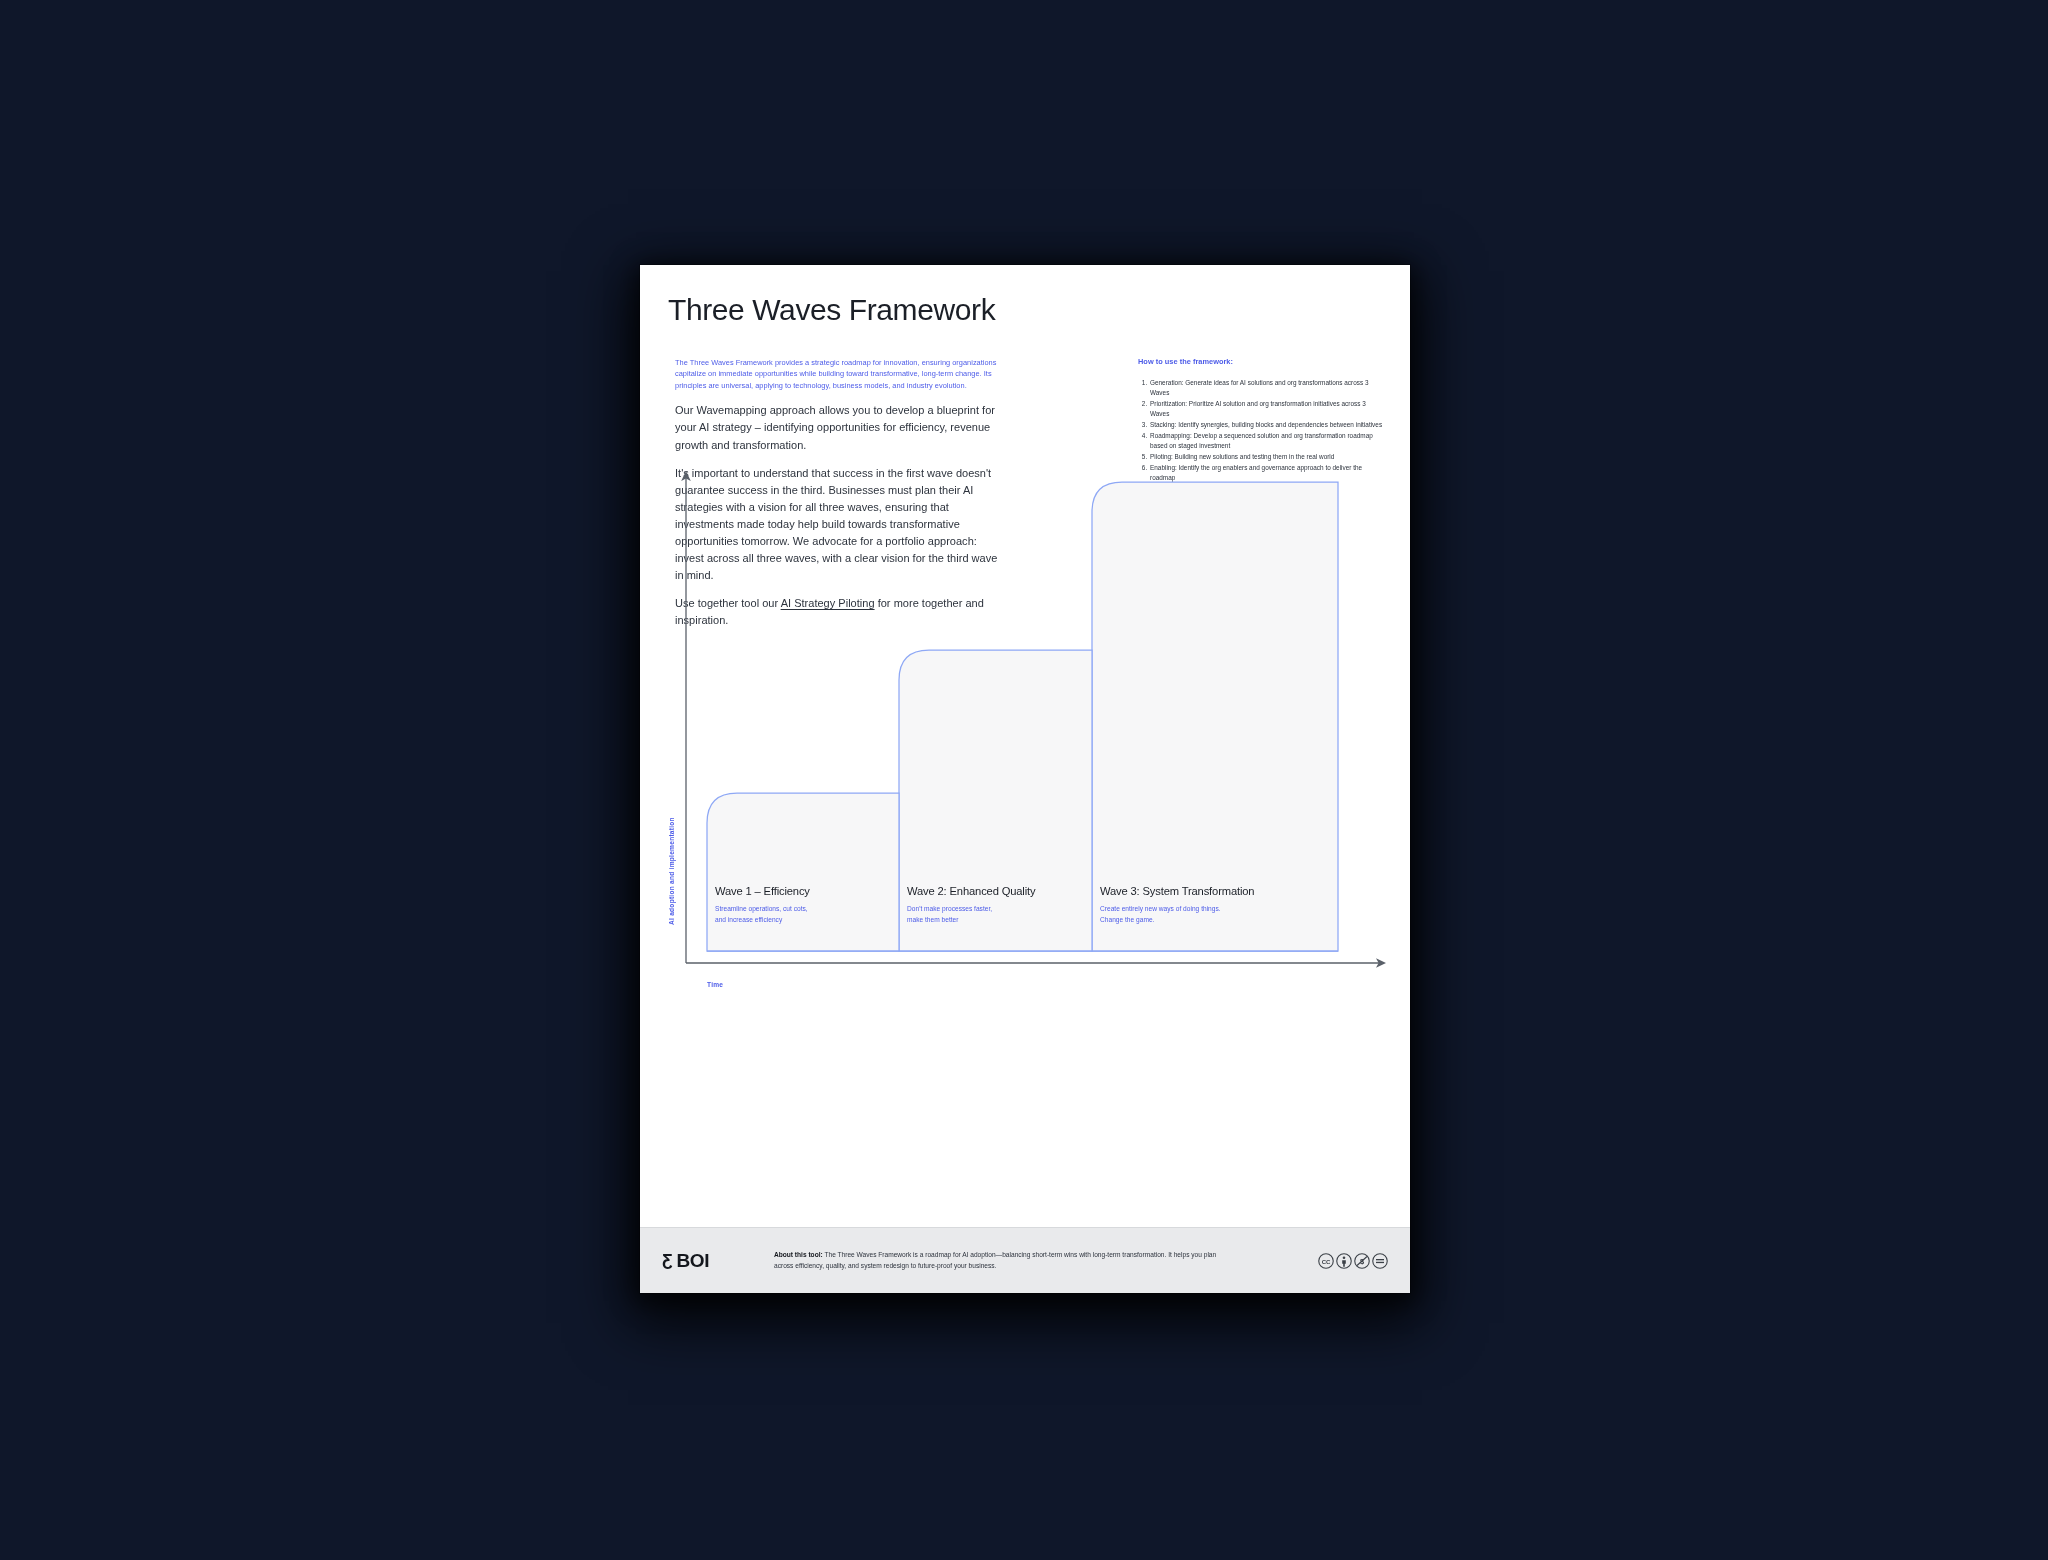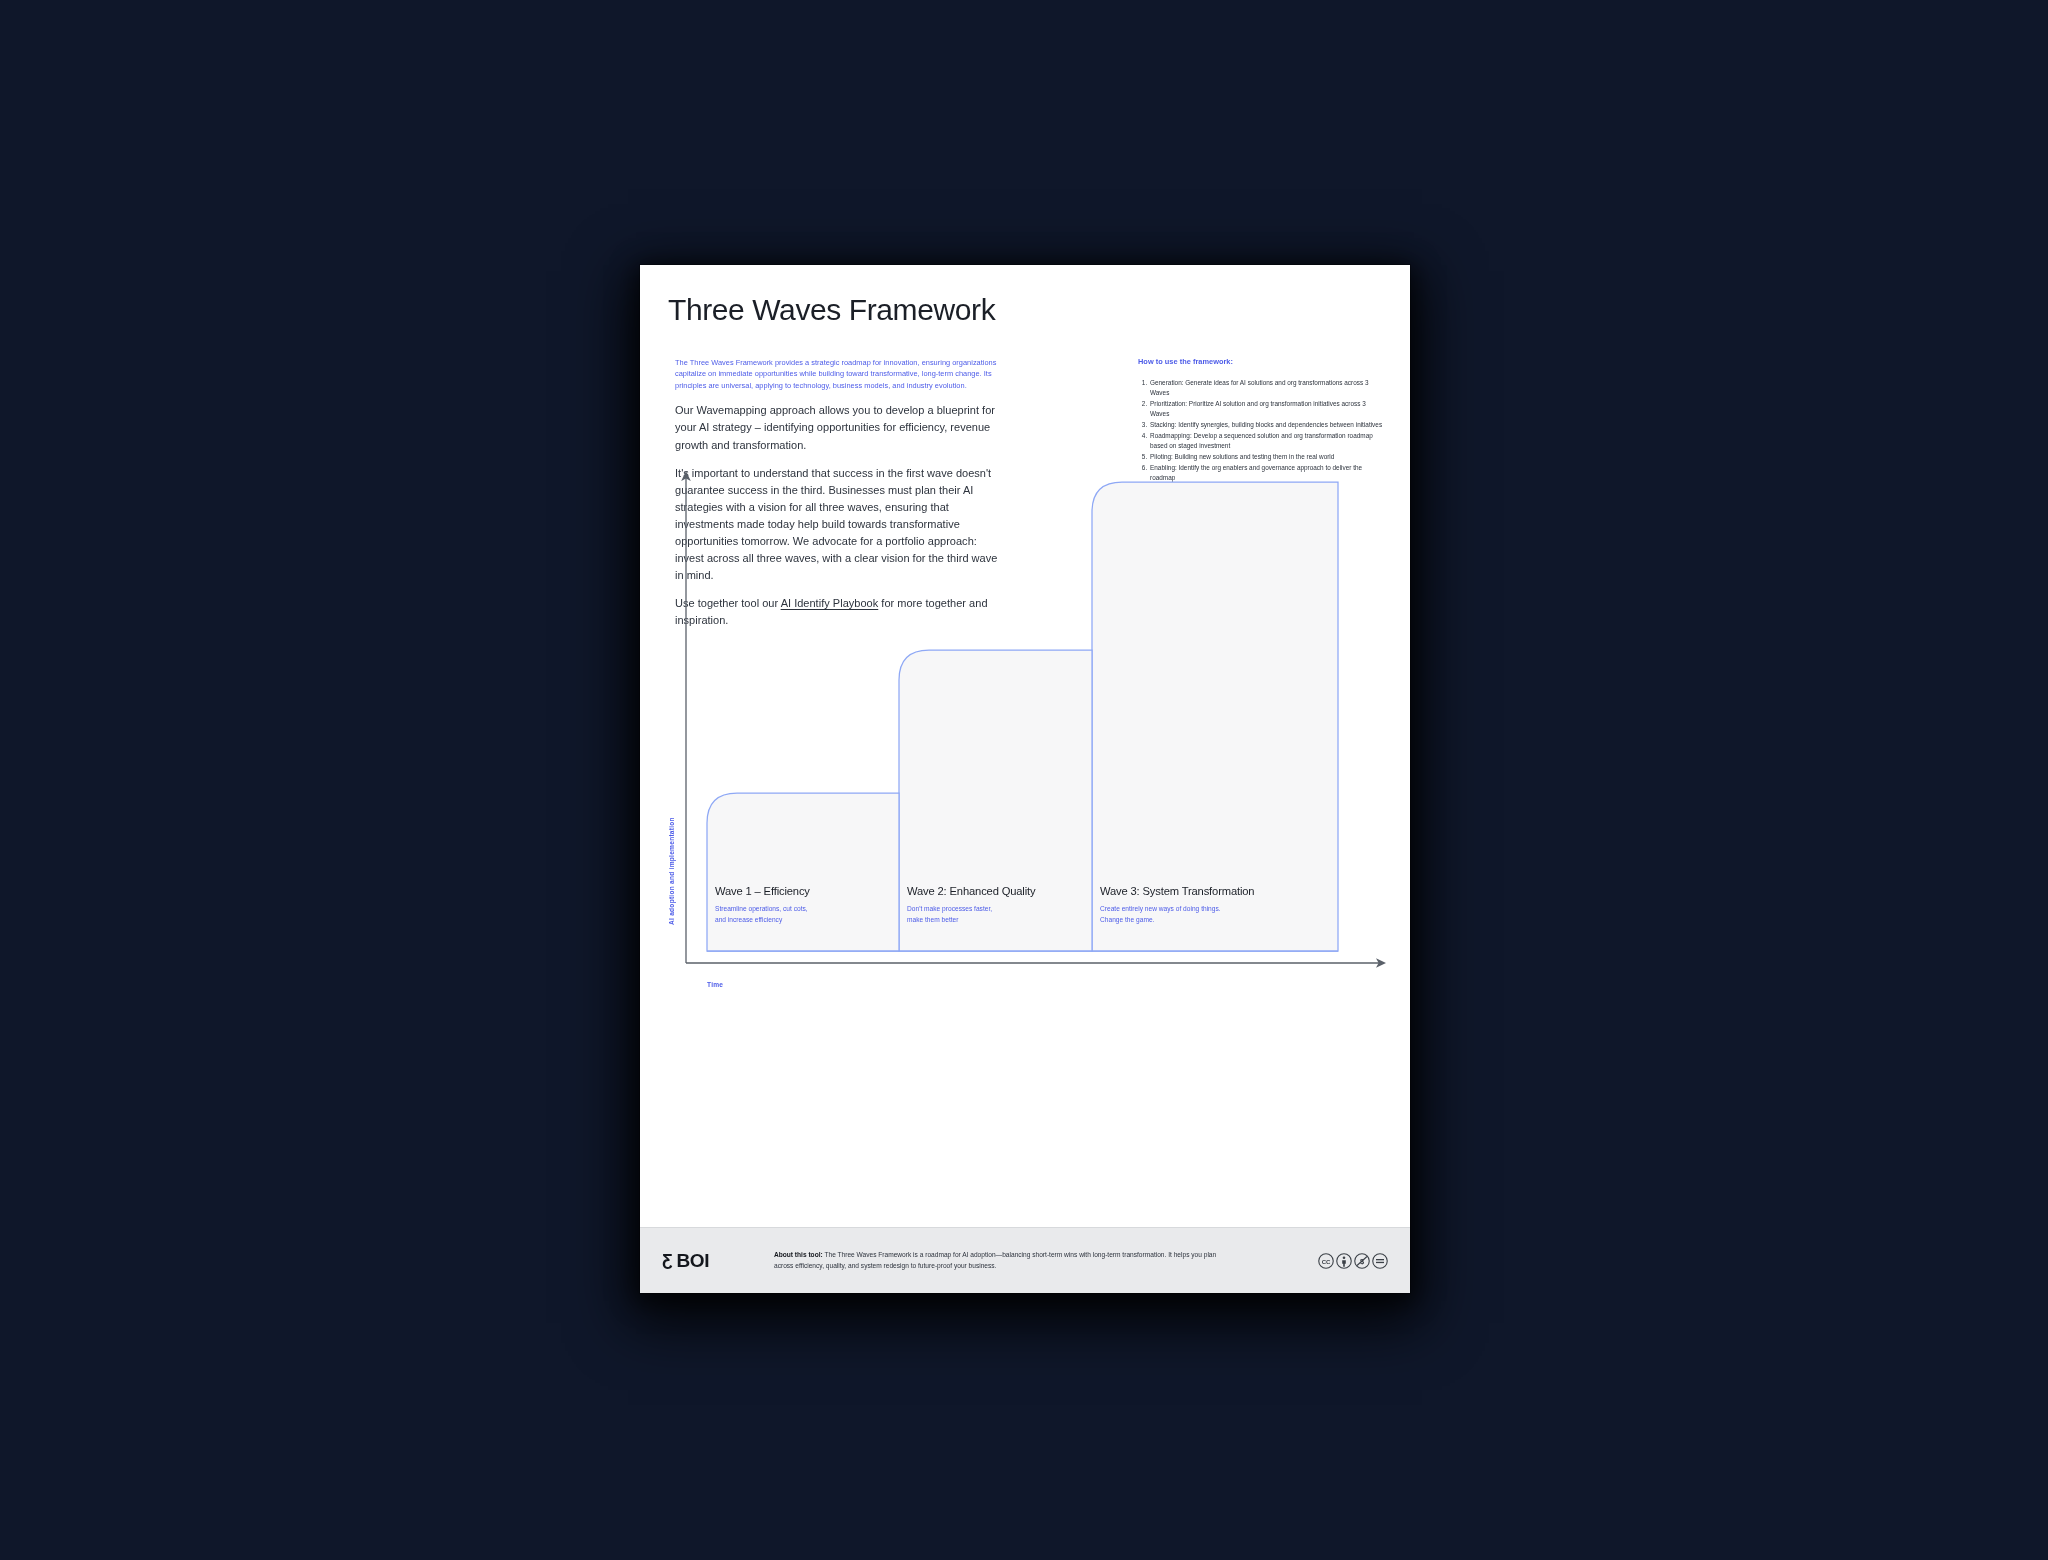--- a/index.html
+++ b/index.html
@@ -187,21 +187,21 @@
 <div id="stage">
 
   <div id="sheet">
 
     <h1 class="doc-title">Three Waves Framework</h1>
 
     <div class="col-left">
       <p class="p-accent">The Three Waves Framework provides a strategic roadmap for innovation, ensuring organizations capitalize on immediate opportunities while building toward transformative, long-term change. Its principles are universal, applying to technology, business models, and industry evolution.</p>
       <p class="p-body">Our Wavemapping approach allows you to develop a blueprint for your AI strategy – identifying opportunities for efficiency, revenue growth and transformation.</p>
       <p class="p-body">It's important to understand that success in the first wave doesn't guarantee success in the third. Businesses must plan their AI strategies with a vision for all three waves, ensuring that investments made today help build towards transformative opportunities tomorrow. We advocate for a portfolio approach: invest across all three waves, with a clear vision for the third wave in mind.</p>
-      <p class="p-body last"><span>Use together tool our </span><a class="inline-link" href="#">AI Identify Playbook</a><span> for more together and inspiration.</span></p>
+      <p class="p-body last"><span>Use together tool our </span><a class="inline-link" href="#">AI Strategy Piloting</a><span> for more together and inspiration.</span></p>
     </div>
 
     <div class="col-right">
       <div class="rc-title">How to use the framework:</div>
       <ol class="rc-list">
         <li>Generation: Generate ideas for AI solutions and org transformations across 3 Waves</li>
         <li>Prioritization: Prioritize AI solution and org transformation initiatives across 3 Waves</li>
         <li>Stacking: Identify synergies, building blocks and dependencies between initiatives</li>
         <li>Roadmapping: Develop a sequenced solution and org transformation roadmap based on staged investment</li>
         <li>Piloting: Building new solutions and testing them in the real world</li>

